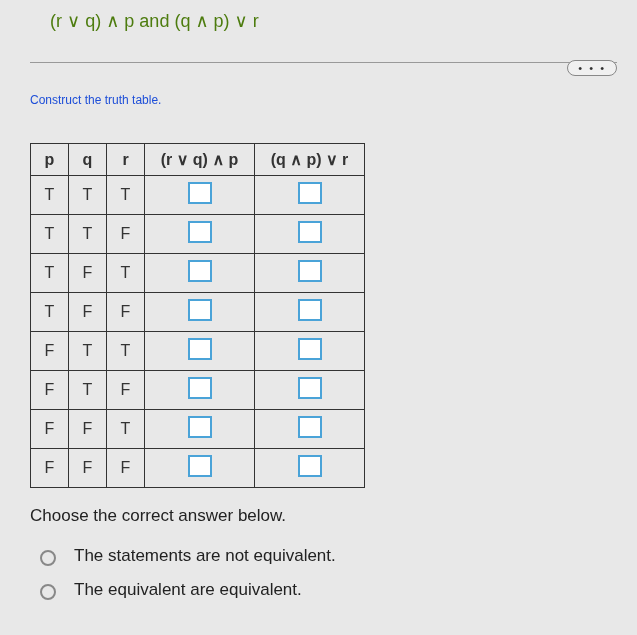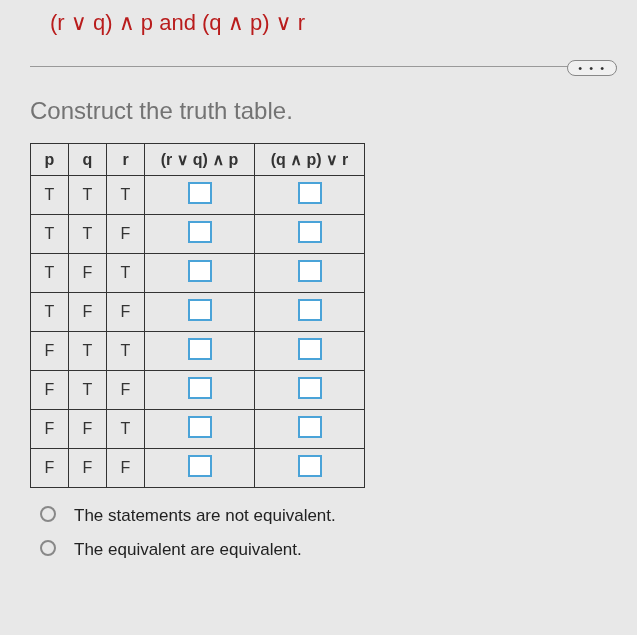--- a/index.html
+++ b/index.html
@@ -11,46 +11,46 @@
       width: 637px;
       height: 635px;
       overflow: hidden;
       color: #333;
     }
     .page {
       padding: 10px 20px 20px 30px;
       position: relative;
     }
     .expr {
-      font-size: 22px;
+      font-size: 18px;
       margin-left: 20px;
       margin-bottom: 30px;
-      color: #b91c1c;
+      color: #4d7c0f;
     }
     .divider {
       border: none;
       border-top: 1px solid #999;
       margin: 0 0 30px 0;
     }
     .ellipsis-badge {
       position: absolute;
       right: 20px;
       top: 60px;
       border: 1px solid #888;
       border-radius: 12px;
       padding: 1px 10px;
       font-size: 11px;
       letter-spacing: 2px;
       background: #f0f0f0;
       cursor: pointer;
     }
     .instruction {
-      font-size: 24px;
-      margin-bottom: 18px;
-      color: #737373;
+      font-size: 12px;
+      margin-bottom: 36px;
+      color: #1d4ed8;
     }
     table.truth {
       border-collapse: collapse;
       margin-bottom: 18px;
     }
     table.truth th, table.truth td {
       border: 1px solid #333;
       text-align: center;
       font-weight: normal;
       font-size: 16px;
@@ -66,21 +66,21 @@
       border: 2px solid #4aa3d8;
       background: #fff;
     }
     .question {
       font-size: 17px;
       margin: 16px 0 20px 0;
       color: #222;
     }
     .option {
       display: flex;
-      align-items: flex-start;
+      align-items: flex-end;
       gap: 18px;
       margin: 14px 0 14px 10px;
       font-size: 17px;
       color: #222;
     }
     .radio {
       width: 16px;
       height: 16px;
       border: 2px solid #888;
       border-radius: 50%;
@@ -160,20 +160,21 @@
     <tr>
       <td>F</td>
       <td>F</td>
       <td>F</td>
       <td><span class="input-box"></span></td>
       <td><span class="input-box"></span></td>
     </tr>
   </tbody>
     </table>
 
+  <div class="question">Choose the correct answer below.</div>
 
   <div class="option">
     <span class="radio"></span>
     <span>The statements are not equivalent.</span>
   </div>
   <div class="option">
     <span class="radio"></span>
     <span>The equivalent are equivalent.</span>
   </div>
 </div>

